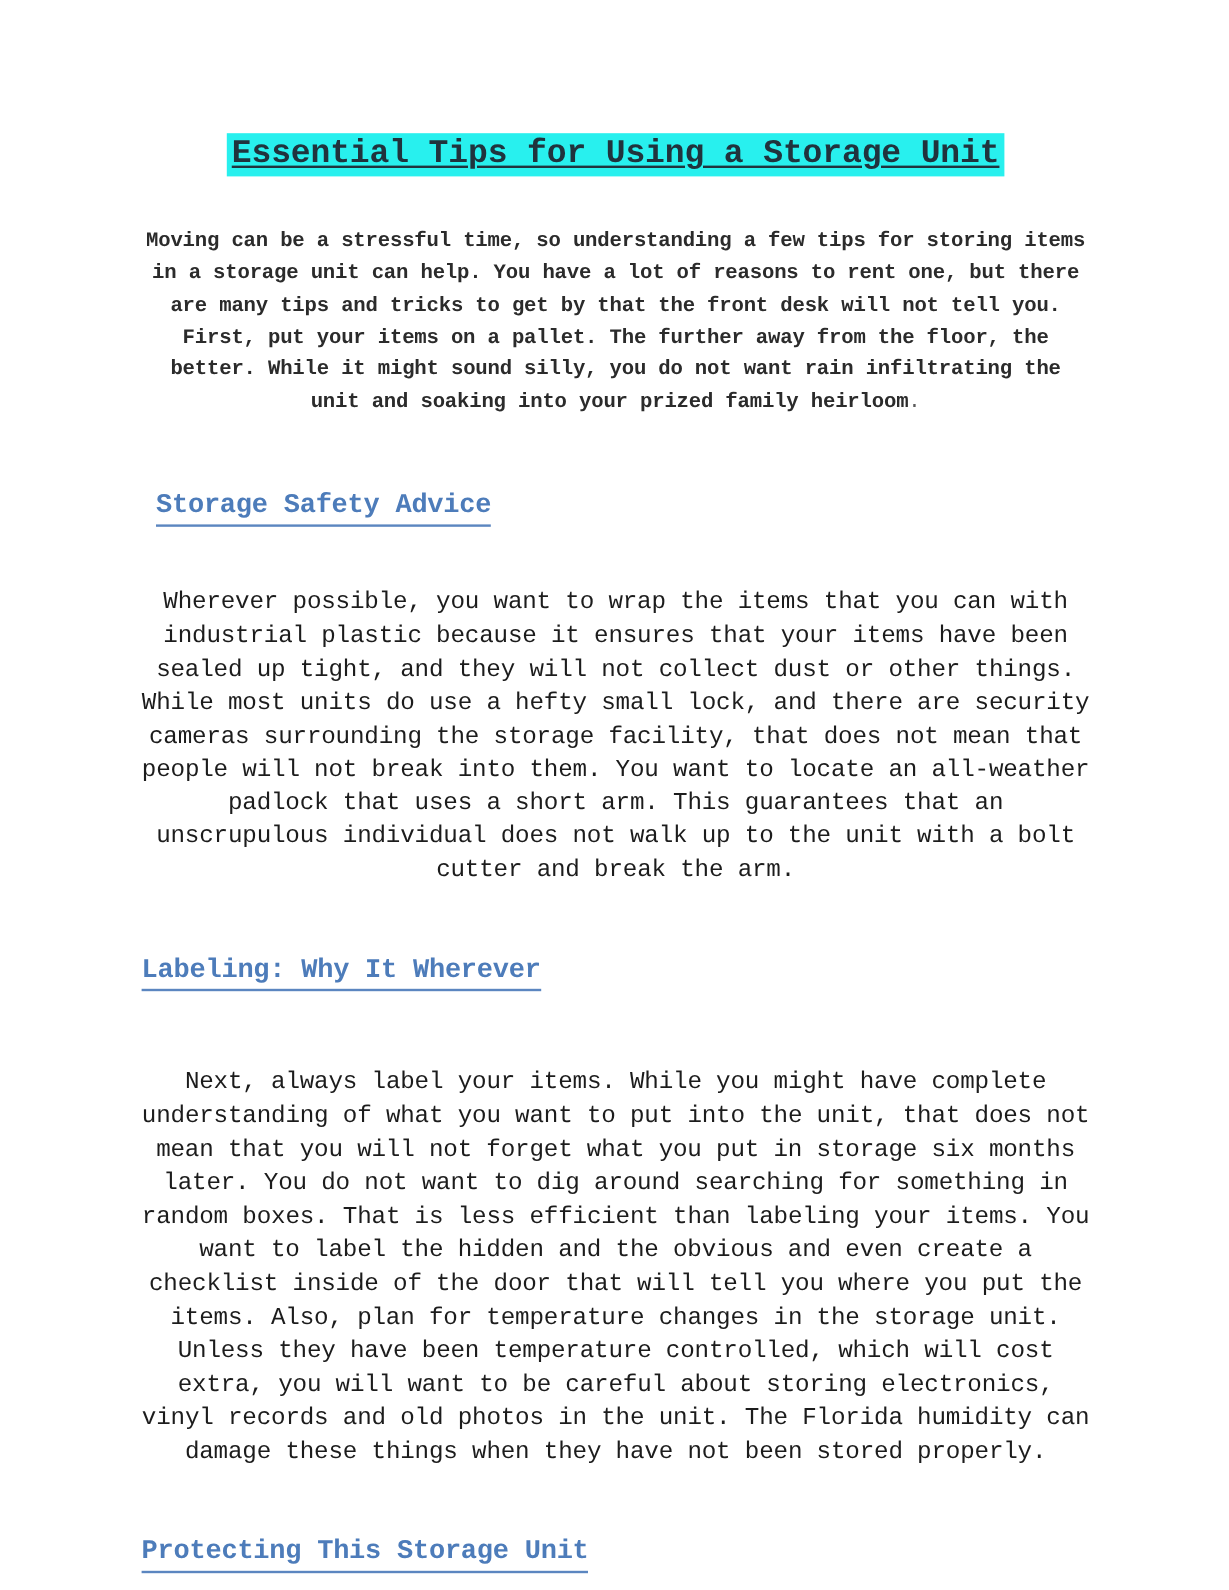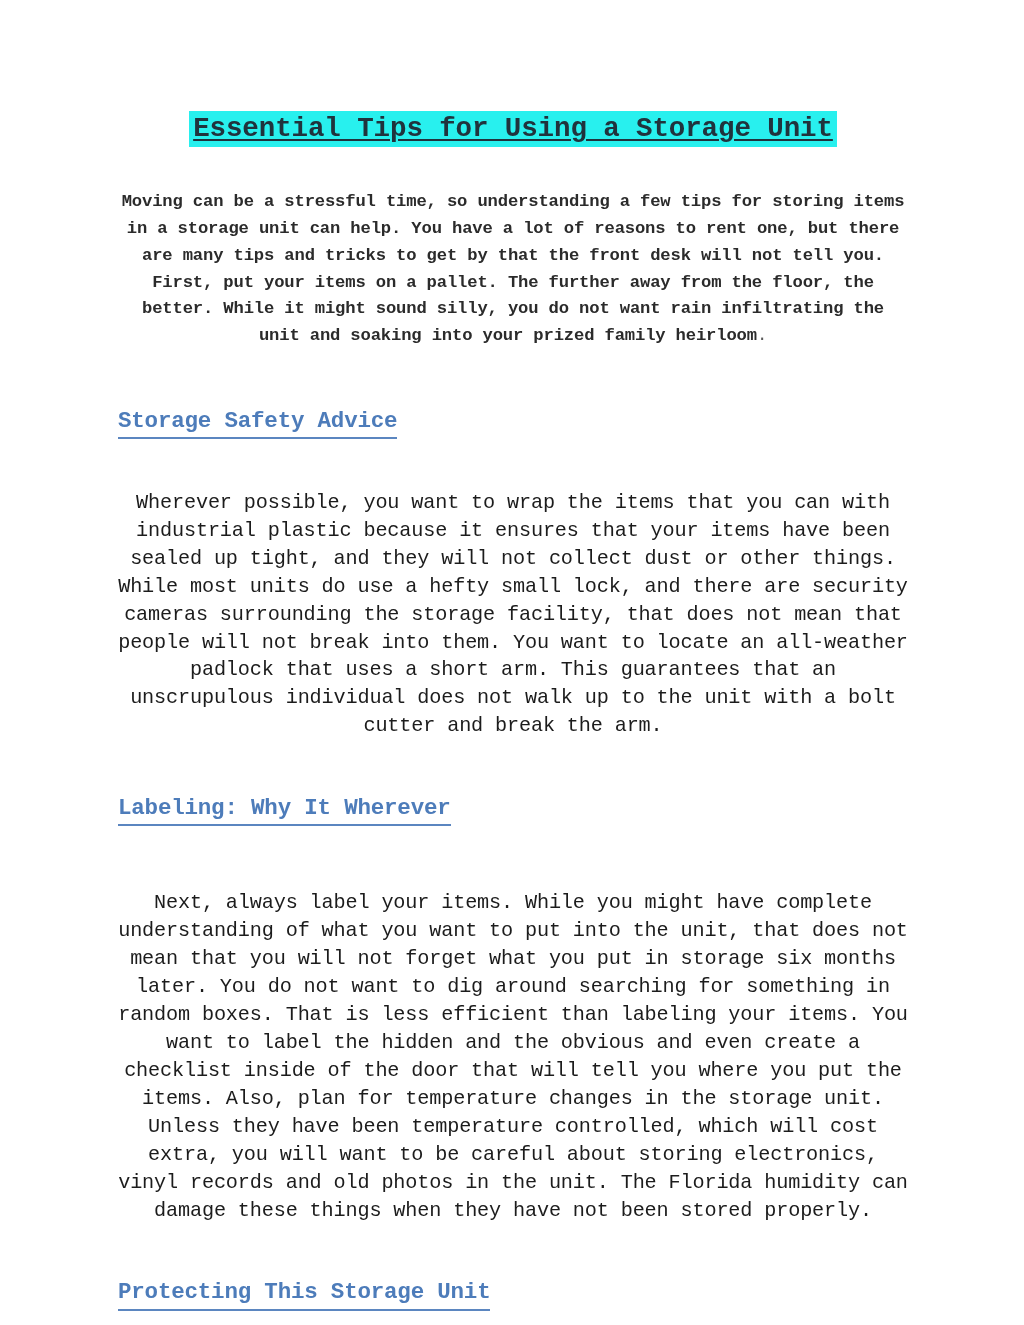--- a/index.html
+++ b/index.html
@@ -66,21 +66,21 @@
     line-height: 1.22;
     color: #4d7cba;
     display: inline-block;
     border-bottom: 2px solid #5b86c0;
     padding-bottom: 2px;
     letter-spacing: -0.2px;
   }
   .heading-wrap {
     margin-top: 36px;
   }
-  .heading-wrap.first { margin-top: 39px; }
+  .heading-wrap.first { margin-top: 39px; margin-left: 12px; }
 
   
   .body-para {
     margin-top: 31px;
     font-size: 20.2px;
     font-weight: normal;
     line-height: 1.385;
     color: #1c1c1c;
     letter-spacing: -0.15px;
     text-align: center;

